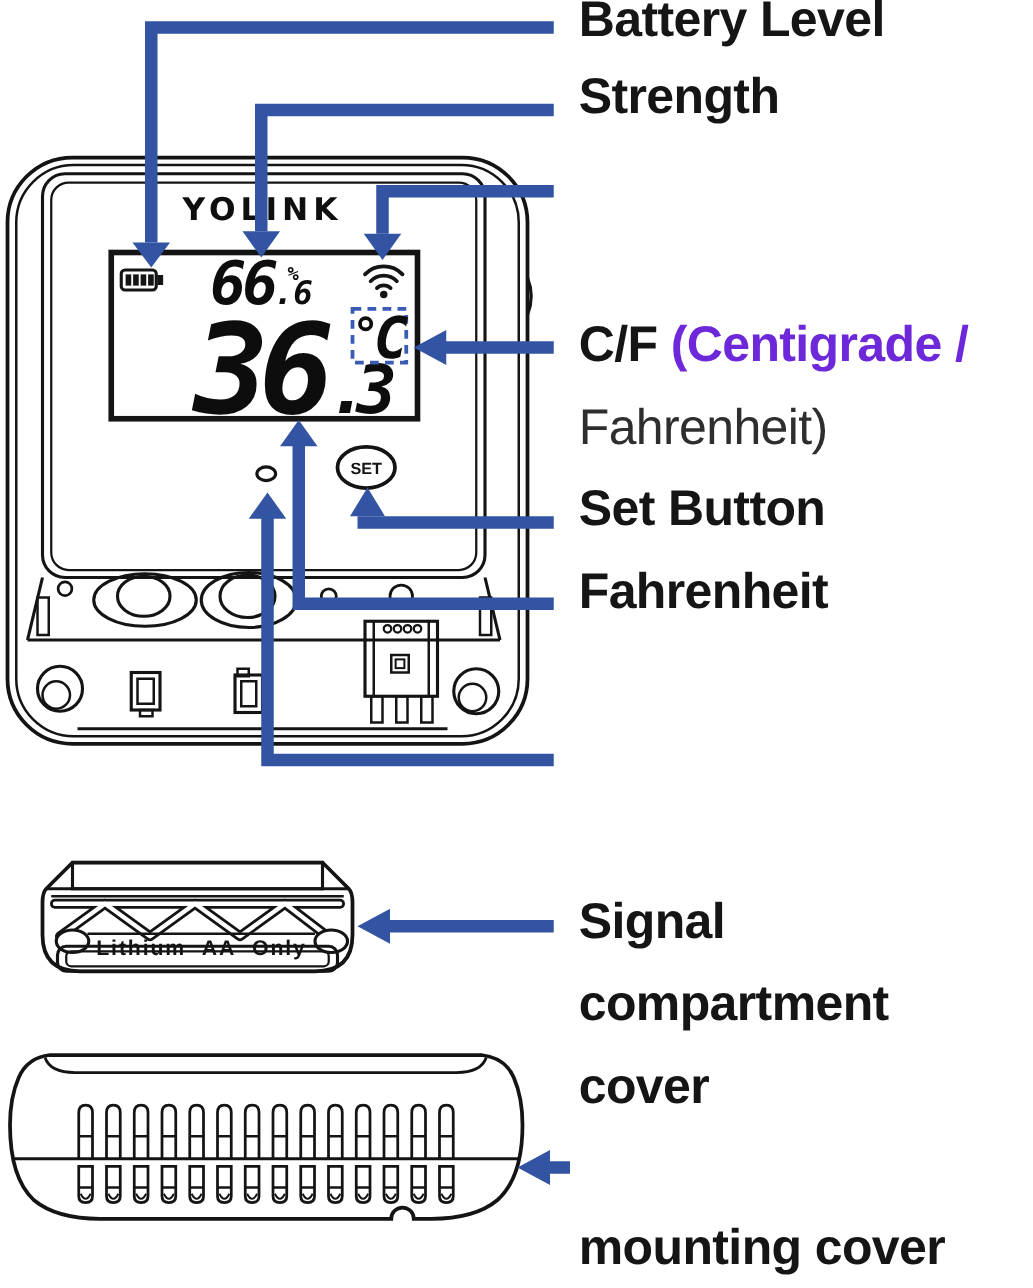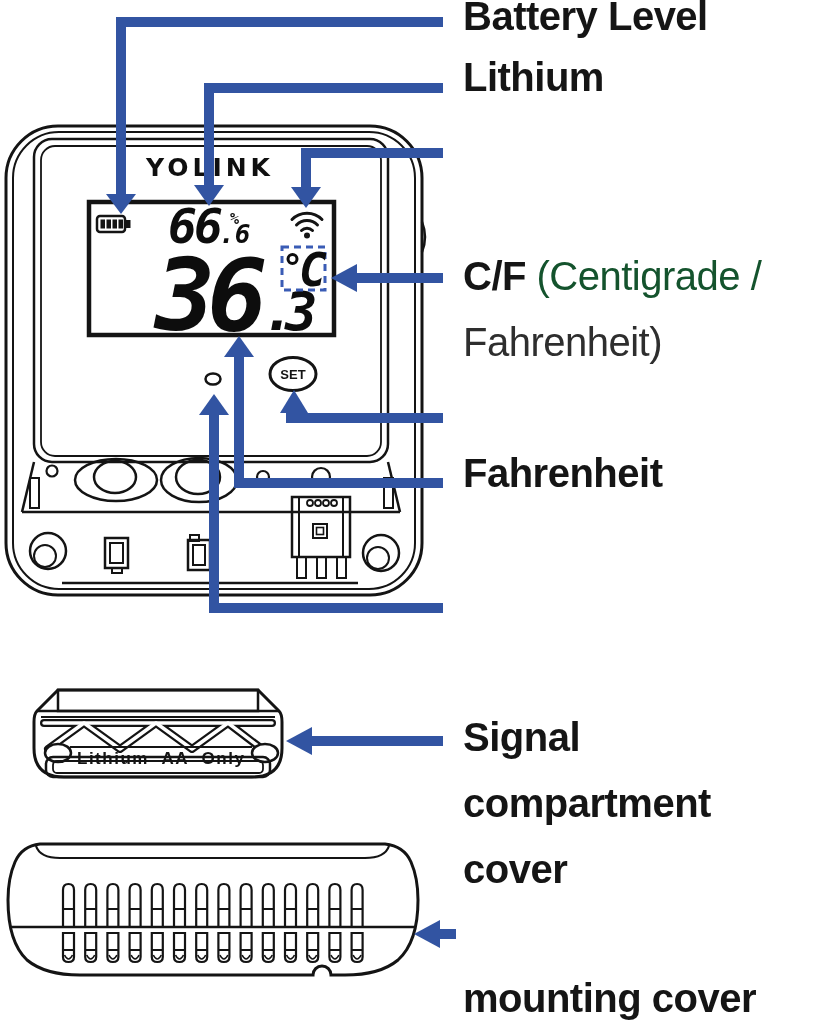--- a/index.html
+++ b/index.html
@@ -6,21 +6,21 @@
   #canvas{
     position:relative;width:826px;height:1030px;background:#ffffff;overflow:hidden;
     font-family:"Liberation Sans", sans-serif;
   }
   #art{position:absolute;left:0;top:0;z-index:1;}
   .label{
     position:absolute;left:463px;z-index:3;
     font-size:40px;line-height:44px;font-weight:700;color:#151515;
     letter-spacing:-0.5px;white-space:nowrap;
   }
-  .label .light{font-weight:400;color:#14532d;}
+  .label .light{font-weight:700;color:#6d28d9;}
   .label.light{font-weight:400;color:#2e2e2e;}
   .seg{font-family:"DejaVu Sans Mono", monospace;font-weight:bold;font-style:italic;fill:#0d0d0d;}
   .logo{font-family:"DejaVu Sans", sans-serif;font-weight:800;fill:#0f0f0f;letter-spacing:4px;}
   .ink{stroke:#141414;fill:none;}
   .arrow{fill:#3254a2;stroke:none;}
   .arrowline{stroke:#3254a2;stroke-width:10;fill:none;}
 </style>
 </head>
 <body>
 
@@ -252,21 +252,22 @@
       <polygon class="arrow" points="312,727 312,755 286,741"></polygon>
     </g>
     <g>
       <path class="arrowline" d="M 456,934 H 439"></path>
       <polygon class="arrow" points="440,920 440,948 414,934"></polygon>
     </g>
   </g>
 </svg>
 
   <div class="label" style="top:-6px">Battery Level</div>
-  <div class="label" style="top:55px">Lithium</div>
+  <div class="label" style="top:55px">Strength</div>
   <div class="label" style="top:254px"><span>C/F</span><span class="light"> (Centigrade /</span></div>
   <div class="label light" style="top:320px">Fahrenheit)</div>
+  <div class="label" style="top:385px">Set Button</div>
   <div class="label" style="top:451px">Fahrenheit</div>
   <div class="label" style="top:715px">Signal</div>
   <div class="label" style="top:847px">cover</div>
   <div class="label" style="top:781px">compartment</div>
   <div class="label" style="top:976px">mounting cover</div>
 </div>
 
 </body></html>

